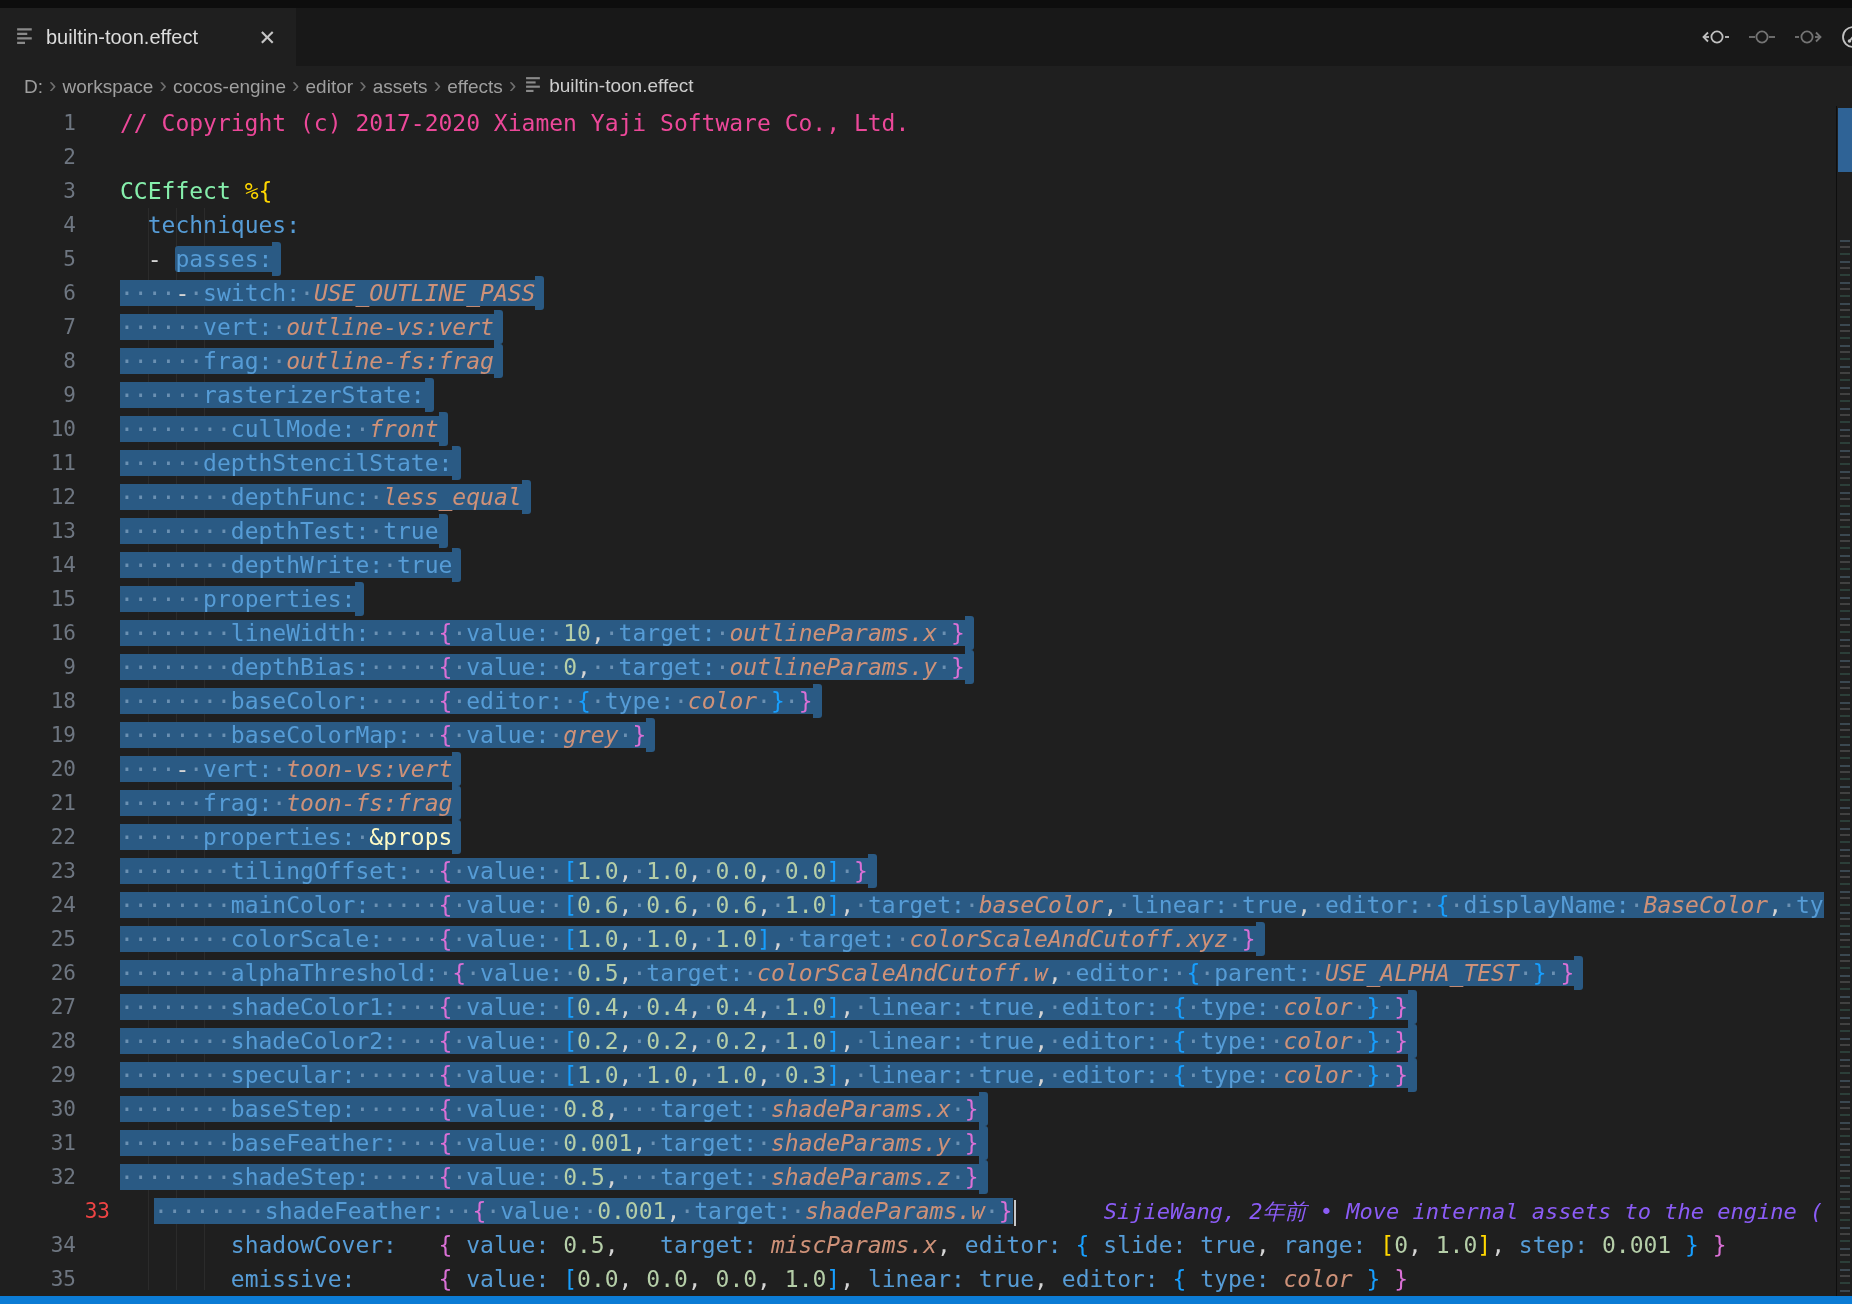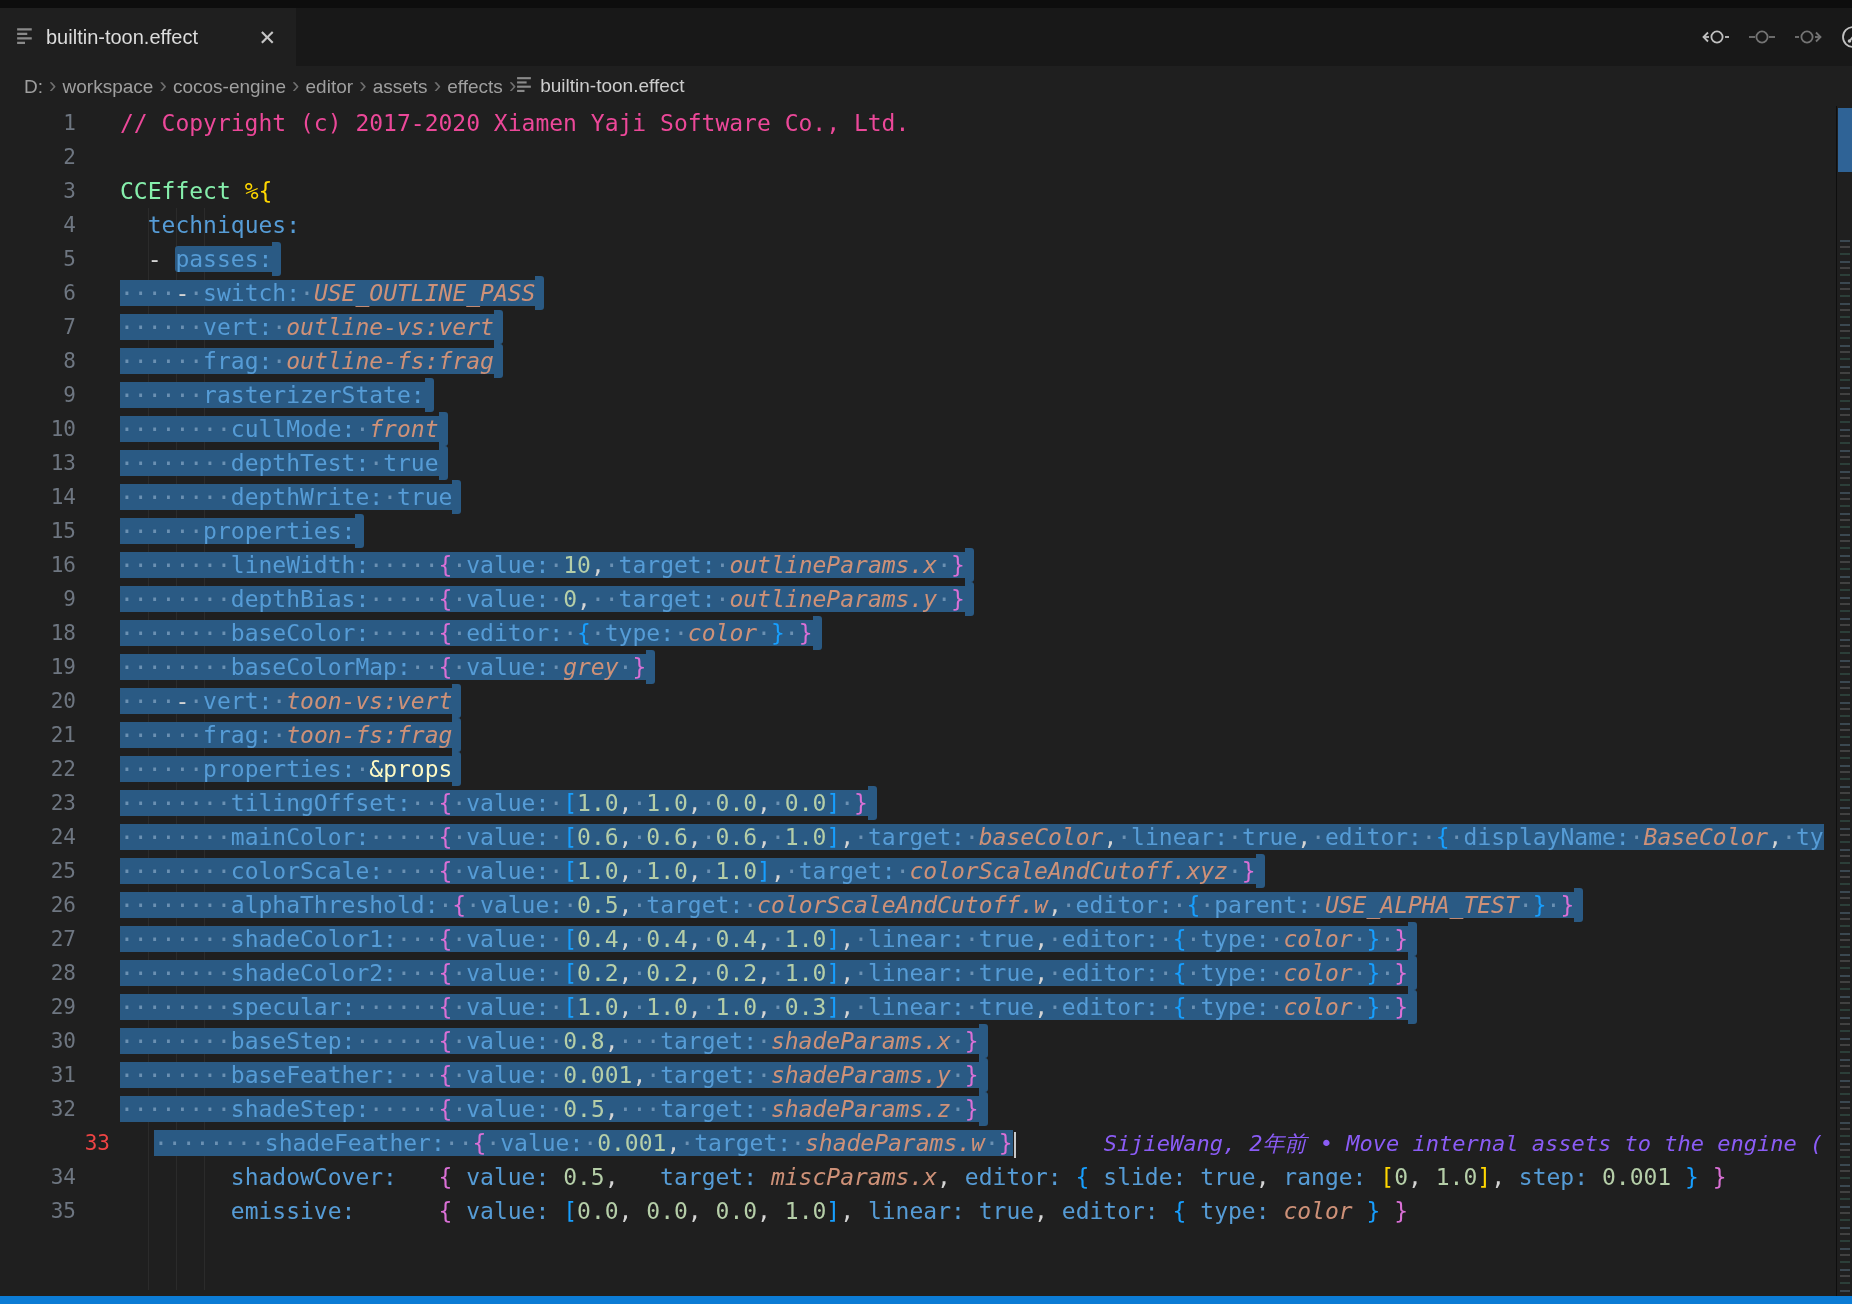--- a/index.html
+++ b/index.html
@@ -19,21 +19,21 @@
   .tab-close{margin-left:auto;color:#c5c5c5;font-size:21px;line-height:1;padding:2px 4px;border-radius:4px;}
   .nav-icons{
     position:absolute;right:0;top:0;height:100%;display:flex;align-items:center;
     gap:18px;overflow:hidden;padding-left:6px;
   }
   .nav-icons svg{display:block;}
   .icon-dim{opacity:.55;}
   .icon-clip{margin-right:-14px;}
   
   .breadcrumb{
-    height:40px;display:flex;align-items:center;padding-left:24px;
+    height:40px;display:flex;align-items:center;padding-left:24px;gap:9px;
     color:#9f9f9f;font-size:19px;background:#1f1f1f;white-space:nowrap;
   }
   .bc-sep{color:#6f6f6f;font-size:22px;line-height:1;transform:translateY(-1px);}
   .bc-file{color:#cccccc;display:inline-flex;align-items:center;gap:7px;}
   
   .editor{
     position:absolute;top:106px;left:0;right:15px;bottom:8px;overflow:hidden;
     font-family:"DejaVu Sans Mono",monospace;font-size:23px;line-height:34px;
   }
   .guides{position:absolute;top:102px;bottom:0;left:0;right:0;z-index:0;pointer-events:none;}
@@ -189,20 +189,28 @@
       </div>
       <div class="line">
         <div class="ln">9</div>
         <div class="codeln"><span class="seg sel"><span class="tk-ws">······</span><span class="tk-k">rasterizerState:</span></span><span class="seg sel nlpad"></span></div>
       </div>
       <div class="line">
         <div class="ln">10</div>
         <div class="codeln"><span class="seg sel"><span class="tk-ws">········</span><span class="tk-k">cullMode:</span><span class="tk-ws">·</span><span class="tk-v">front</span></span><span class="seg sel nlpad"></span></div>
       </div>
       <div class="line">
+        <div class="ln">11</div>
+        <div class="codeln"><span class="seg sel"><span class="tk-ws">······</span><span class="tk-k">depthStencilState:</span></span><span class="seg sel nlpad"></span></div>
+      </div>
+      <div class="line">
+        <div class="ln">12</div>
+        <div class="codeln"><span class="seg sel"><span class="tk-ws">········</span><span class="tk-k">depthFunc:</span><span class="tk-ws">·</span><span class="tk-v">less_equal</span></span><span class="seg sel nlpad"></span></div>
+      </div>
+      <div class="line">
         <div class="ln">13</div>
         <div class="codeln"><span class="seg sel"><span class="tk-ws">········</span><span class="tk-k">depthTest:</span><span class="tk-ws">·</span><span class="tk-k">true</span></span><span class="seg sel nlpad"></span></div>
       </div>
       <div class="line">
         <div class="ln">14</div>
         <div class="codeln"><span class="seg sel"><span class="tk-ws">········</span><span class="tk-k">depthWrite:</span><span class="tk-ws">·</span><span class="tk-k">true</span></span><span class="seg sel nlpad"></span></div>
       </div>
       <div class="line">
         <div class="ln">15</div>
         <div class="codeln"><span class="seg sel"><span class="tk-ws">······</span><span class="tk-k">properties:</span></span><span class="seg sel nlpad"></span></div>

